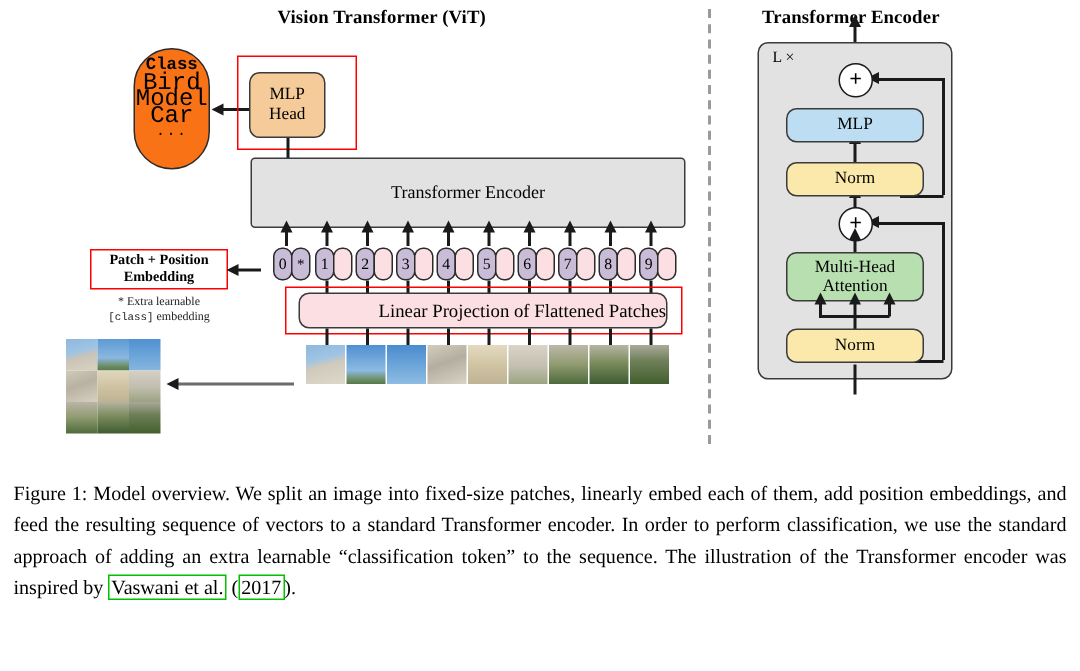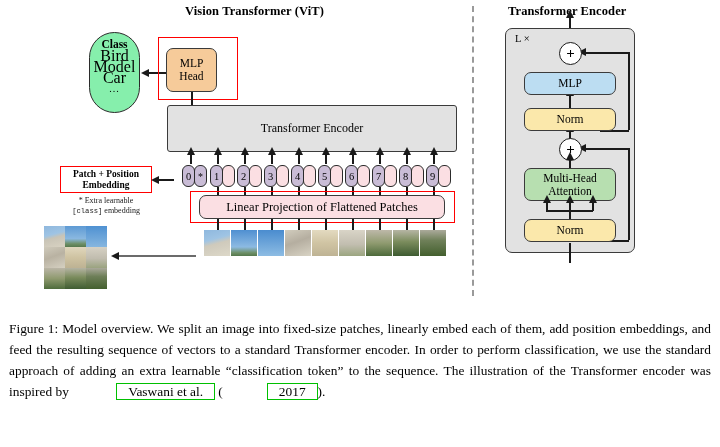--- a/index.html
+++ b/index.html
@@ -24,23 +24,23 @@
   .arrow-left:after{content:"";position:absolute;left:-7px;top:50%;
       transform:translateY(-50%);
       border-top:4.4px solid transparent;border-bottom:4.4px solid transparent;
       border-right:8px solid #1a1a1a;}
 
   
   .title{font-weight:bold;font-size:12.5px;letter-spacing:.1px;white-space:nowrap;}
 
   
   #class-pill{left:89px;top:32px;width:51px;height:81px;
-      background:#86efac;border:1.4px solid #2b2b2b;border-radius:26px;
+      background:#f97316;border:1.4px solid #2b2b2b;border-radius:26px;
       display:flex;flex-direction:column;align-items:center;justify-content:flex-start;
-      padding-top:5px;box-sizing:border-box;}
+      padding-top:5px;box-sizing:border-box;font-family:Liberation Mono, monospace;}
   #class-pill .hd{font-weight:bold;font-size:11.5px;line-height:12px;}
   #class-pill .it{font-size:16px;line-height:11px;}
   #class-pill .dots{font-size:10px;line-height:12px;letter-spacing:1px;}
 
   #mlp-head{left:166px;top:48px;width:51px;height:44px;background:#f6cb9a;
       font-size:11.5px;line-height:13px;}
 
   #tf-enc{left:167px;top:105px;width:290px;height:47px;background:#e2e2e2;
       font-size:12px;border-radius:3px;}
 
@@ -49,21 +49,21 @@
   .tok .num{width:13px;height:22px;background:#c9bcd6;border:1.3px solid #2b2b2b;
       border-radius:6px;display:flex;align-items:center;justify-content:center;
       font-size:10.5px;box-sizing:border-box;}
   .tok .pad{width:13px;height:22px;background:#fbdfe3;border:1.3px solid #2b2b2b;
       border-radius:6px;box-sizing:border-box;margin-left:-1px;}
   .tok .star{width:13px;height:22px;background:#c9bcd6;border:1.3px solid #2b2b2b;
       border-radius:6px;box-sizing:border-box;margin-left:-1px;
       display:flex;align-items:center;justify-content:center;font-size:10px;}
 
   #linproj{left:199px;top:195px;width:246px;height:24px;background:#fbdfe3;
-      font-size:12.5px;}
+      font-size:12.5px;justify-content:flex-end;}
 
   #pp-embed{left:60px;top:166px;width:92px;height:27px;
       border:1.8px solid #ff0000;background:#fff;box-sizing:border-box;
       display:flex;align-items:center;justify-content:center;text-align:center;
       font-weight:bold;font-size:9.5px;line-height:11px;}
   #pp-note{left:52px;top:196px;width:108px;text-align:center;
       font-size:8px;line-height:9.5px;color:#222;}
   #pp-note .mono{font-family:"Liberation Mono", monospace;font-size:7.2px;}
 
   
@@ -95,21 +95,21 @@
       background:#fff;border:1.6px solid #1a1a1a;
       display:flex;align-items:center;justify-content:center;
       font-size:15px;line-height:15px;font-weight:bold;}
   #plus1{left:559px;top:42px;}
   #plus2{left:559px;top:138px;}
 
   
   #caption{position:absolute;left:9px;top:318px;width:702px;
       font-size:13.4px;line-height:21px;text-align:justify;
       font-family:"Liberation Serif", serif;}
-  .cite{border:1.6px solid #00c000;padding:0 11px;margin-left:44px;}
+  .cite{border:1.6px solid #00c000;padding:0 1px;}
 </style>
 </head>
 <body>
 
 <div id="figure">
 
   <div class="abs title" style="left:185px;top:4px;">Vision Transformer (ViT)</div>
 
   <div class="abs" id="class-pill">
     <div class="hd">Class</div>

